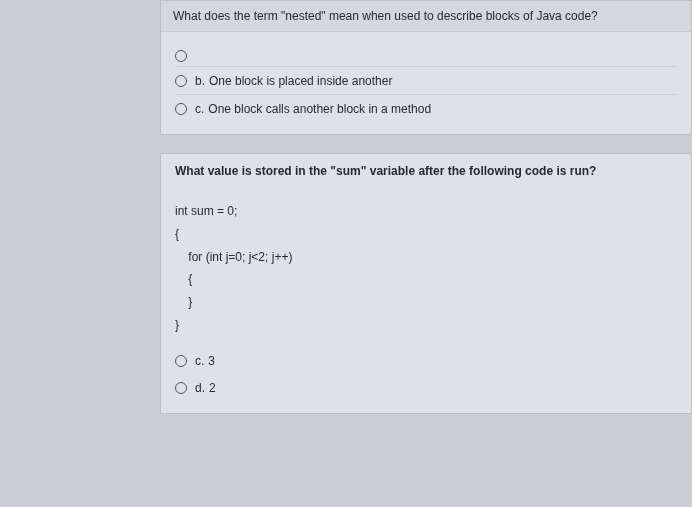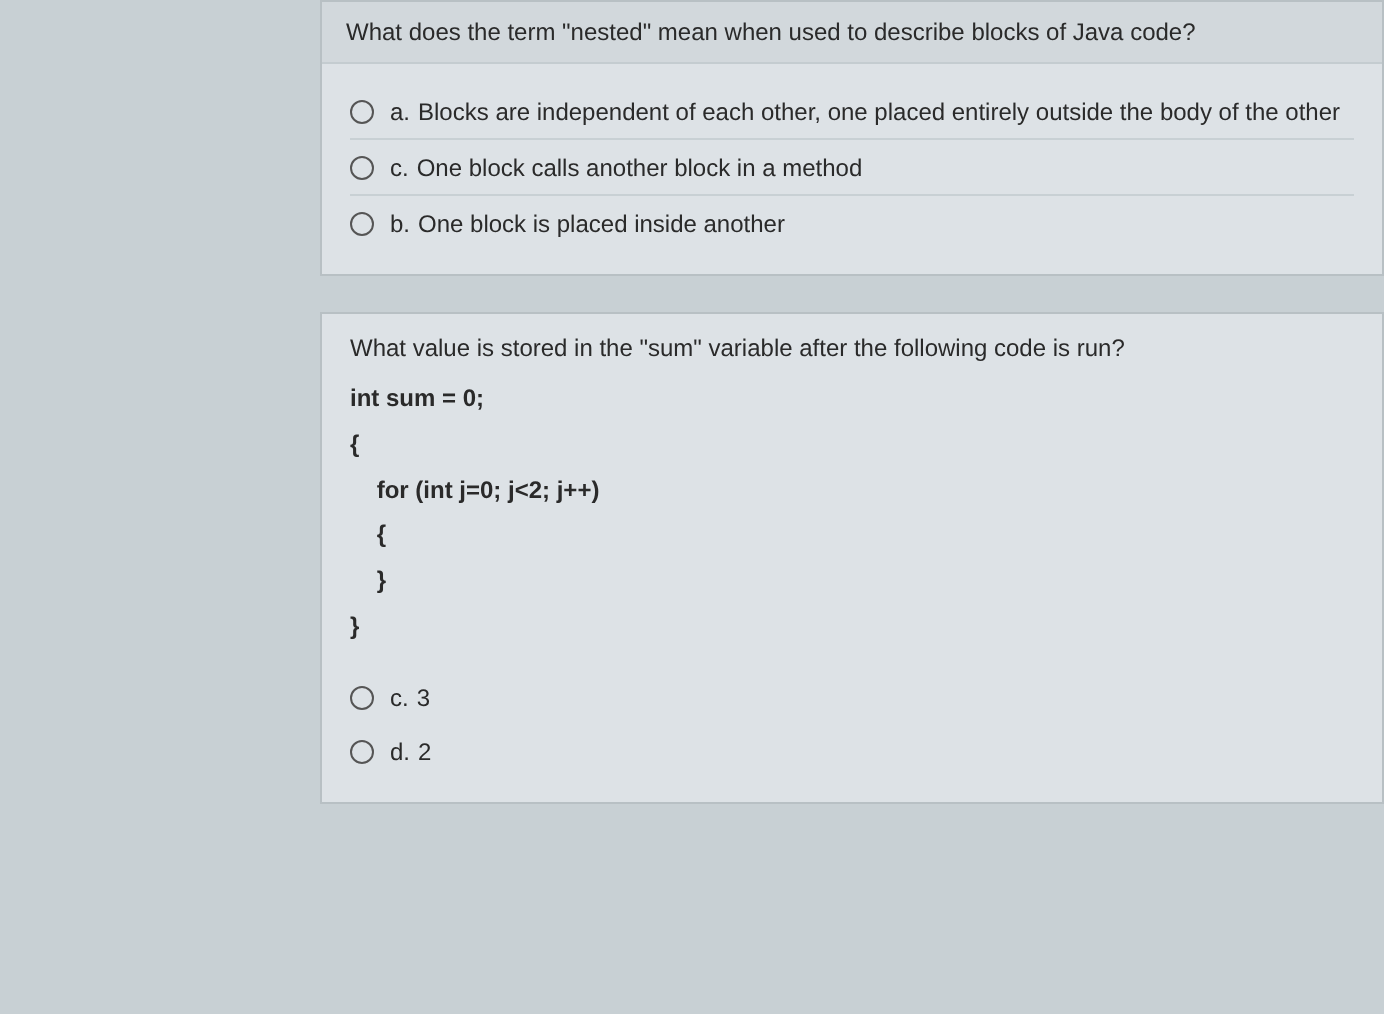--- a/index.html
+++ b/index.html
@@ -46,46 +46,45 @@
     flex: 0 0 auto;
     position: relative;
     top: 2px;
   }
   .opt-letter { font-weight: normal; margin-right: 4px; }
   .code-area {
     padding: 6px 0 10px 0;
     line-height: 1.9;
     font-size: 12px;
   }
-  .code-line { white-space: pre; font-weight: bold; }
+  .code-line { white-space: pre; }
 </style>
 </head>
 <body>
 
 <div class="question-block">
   <div class="question-header">What does the term "nested" mean when used to describe blocks of Java code?</div>
   <div class="question-body">
     <div class="option ruled">
       <span class="radio"></span>
-      <span><span class="opt-letter">a.</span><span>Blocks are independent of each other, one placed entirely outside the body of the other</span></span>
+    </div>
+    <div class="option ruled">
+      <span class="radio"></span>
+      <span><span class="opt-letter">b.</span><span>One block is placed inside another</span></span>
     </div>
     <div class="option ruled">
       <span class="radio"></span>
       <span><span class="opt-letter">c.</span><span>One block calls another block in a method</span></span>
-    </div>
-    <div class="option ruled">
-      <span class="radio"></span>
-      <span><span class="opt-letter">b.</span><span>One block is placed inside another</span></span>
     </div>
   </div>
 </div>
 
 <div class="question-block">
   <div class="question-body">
-    <div style="margin-bottom:1px;">What value is stored in the "sum" variable after the following code is run?</div>
+    <div style="margin-bottom:16px;font-weight:bold;">What value is stored in the "sum" variable after the following code is run?</div>
     <div class="code-area">
       <div class="code-line">int sum = 0;</div>
       <div class="code-line">{</div>
       <div class="code-line">    for (int j=0; j&lt;2; j++)</div>
       <div class="code-line">    {</div>
       <div class="code-line">    }</div>
       <div class="code-line">}</div>
     </div>
     <div class="option">
       <span class="radio"></span>

